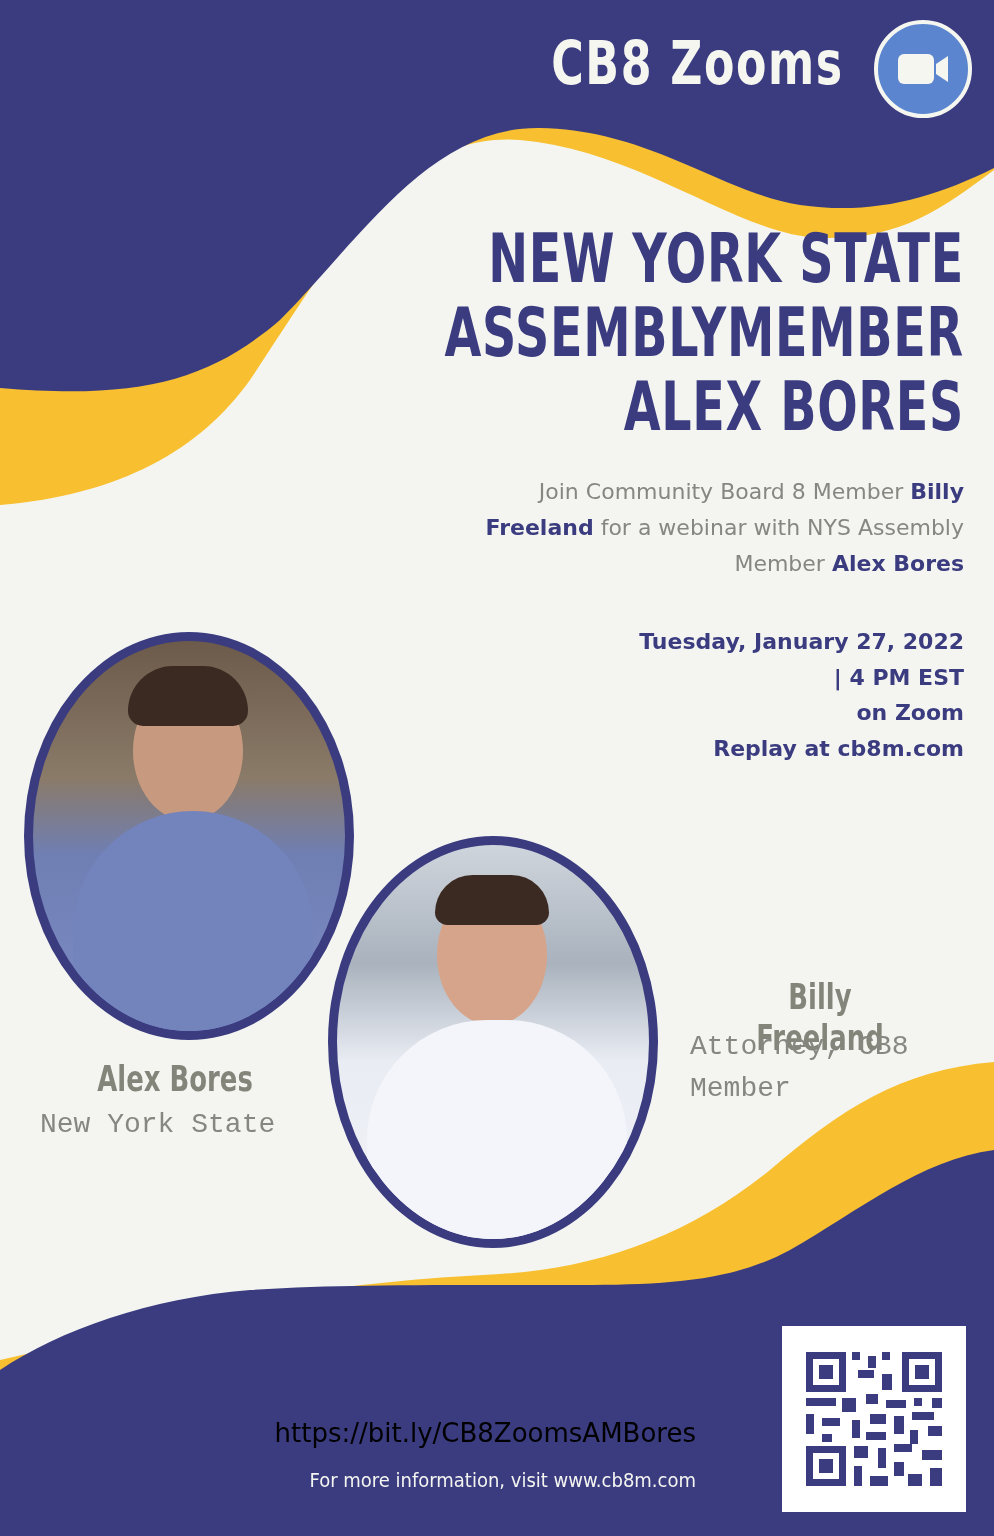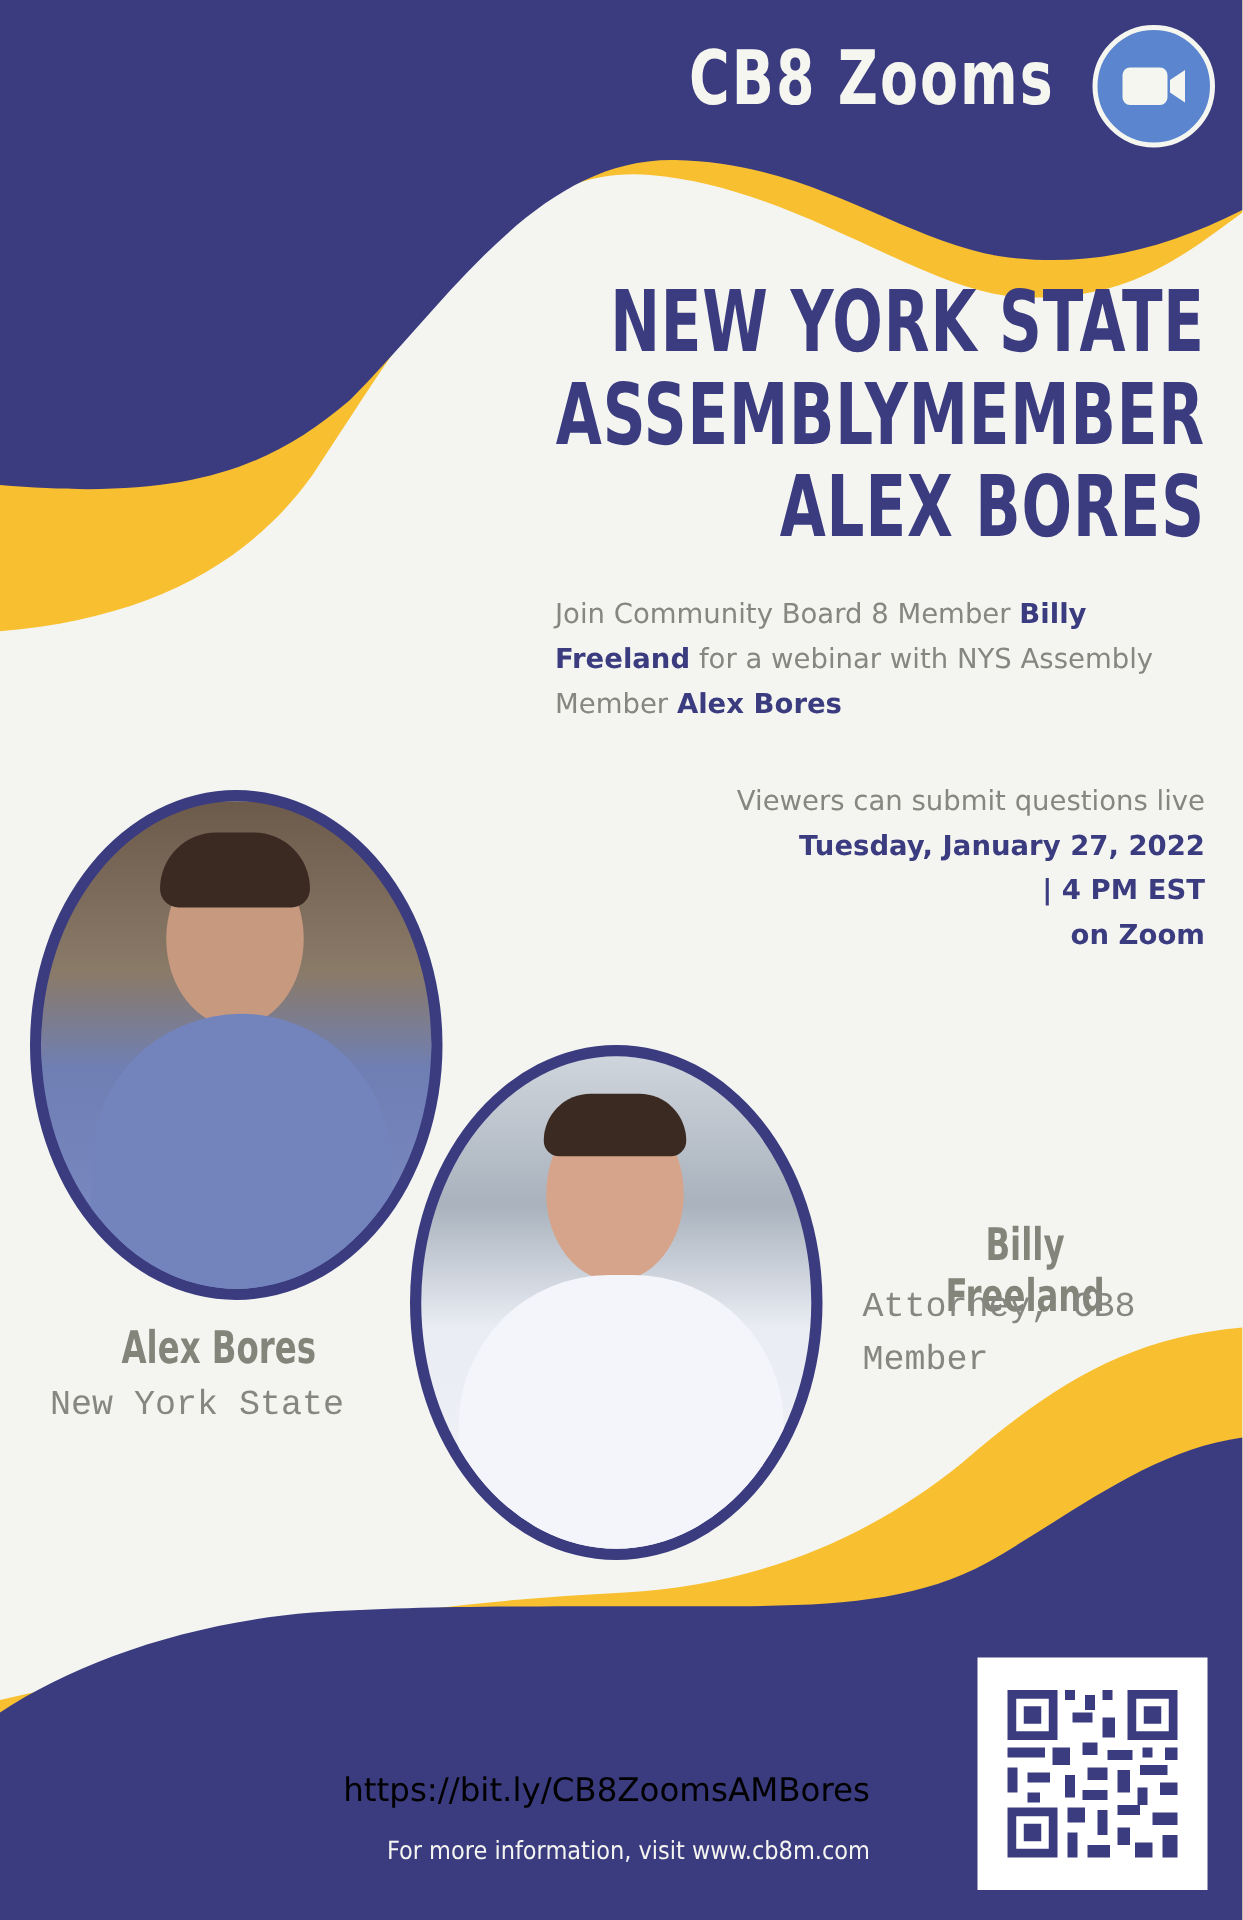--- a/index.html
+++ b/index.html
@@ -2,21 +2,21 @@
 <html><head>
 <meta charset="utf-8">
 <style>
   html, body { margin:0; padding:0; }
   body { width:994px; height:1536px; position:relative; overflow:hidden; background:#f4f5f0; font-family:"Liberation Sans", sans-serif; }
   .bg { position:absolute; left:0; top:0; width:994px; height:1536px; }
   .abs { position:absolute; }
   .header-title { right:150px; top:28px; font-family:"DejaVu Sans Condensed","DejaVu Sans", sans-serif; font-weight:bold; font-size:60px; color:#f6f6f0; letter-spacing:2px; transform:scaleX(0.82); transform-origin:right center; line-height:70px; }
   .zoom-logo { left:874px; top:20px; width:98px; height:98px; border-radius:50%; background:#5b86cf; border:4px solid #f6f6f0; box-sizing:border-box; }
   .headline { right:30px; top:222px; text-align:right; font-family:"DejaVu Sans", sans-serif; font-weight:bold; color:#3b3c80; font-size:68px; line-height:74px; transform:scaleX(0.7); transform-origin:right top; letter-spacing:1px; }
-  .intro { right:30px; top:474px; width:520px; font-family:"DejaVu Sans", sans-serif; font-size:22px; line-height:36px; color:#868780; }
+  .intro { right:30px; top:474px; width:520px; text-align:right; font-family:"DejaVu Sans", sans-serif; font-size:22px; line-height:36px; color:#868780; }
   .intro b, .details b { color:#3b3c80; font-weight:bold; }
   .details { right:30px; top:624px; width:520px; text-align:right; font-family:"DejaVu Sans", sans-serif; font-size:22px; line-height:35.5px; color:#868780; }
   .details .strong { color:#3b3c80; font-weight:bold; }
   .portrait { border:9px solid #3b3c80; border-radius:50%; overflow:hidden; box-sizing:border-box; }
   .p1 { left:24px; top:632px; width:330px; height:408px; background:linear-gradient(180deg,#6c5a4a 0%,#8a7a68 35%,#6f7fb4 55%,#7d8cc4 100%); }
   .p2 { left:328px; top:836px; width:330px; height:412px; background:linear-gradient(180deg,#cfd5dc 0%,#a9b2bd 30%,#e9ecf3 55%,#f2f3f8 100%); }
   .face { position:absolute; border-radius:50%; }
   .name-display { font-family:"DejaVu Sans", sans-serif; font-weight:bold; color:#84857a; font-size:36px; transform:scaleX(0.72); text-align:center; }
   .sub { font-family:Liberation Mono, monospace; color:#868780; font-size:28px; text-align:left; line-height:42px; }
   .footer-url { right:298px; top:1418px; color:#000000; font-family:"DejaVu Sans", sans-serif; font-size:26px; }
@@ -48,24 +48,24 @@
 
 <div class="abs headline">
   <div>NEW YORK STATE</div>
   <div>ASSEMBLYMEMBER</div>
   <div>ALEX BORES</div>
 </div>
 
 <div class="abs intro"><span>Join Community Board 8 Member </span><b>Billy Freeland</b><span> for a webinar with NYS Assembly Member </span><b>Alex Bores</b></div>
 
 <div class="abs details">
-  <div>Viewers can submit questions live</div>
   <div class="strong">Tuesday, January 27, 2022</div>
   <div class="strong">| 4 PM EST</div>
   <div class="strong">on Zoom</div>
+  <div class="strong">Replay at cb8m.com</div>
 </div>
 
 <div class="abs portrait p1">
   <div class="face" style="left:100px;top:40px;width:110px;height:140px;background:#c79a80;"></div>
   <div class="face" style="left:95px;top:25px;width:120px;height:60px;background:#3a2a22;border-radius:60px 60px 20px 20px;"></div>
   <div class="face" style="left:40px;top:170px;width:240px;height:260px;background:#7384bd;border-radius:120px 120px 0 0;"></div>
 </div>
 <div class="abs name-display" style="left:60px;top:1058px;width:230px;">Alex Bores</div>
 <div class="abs sub" style="left:40px;top:1104px;width:270px;">
   <div>New York State</div>

